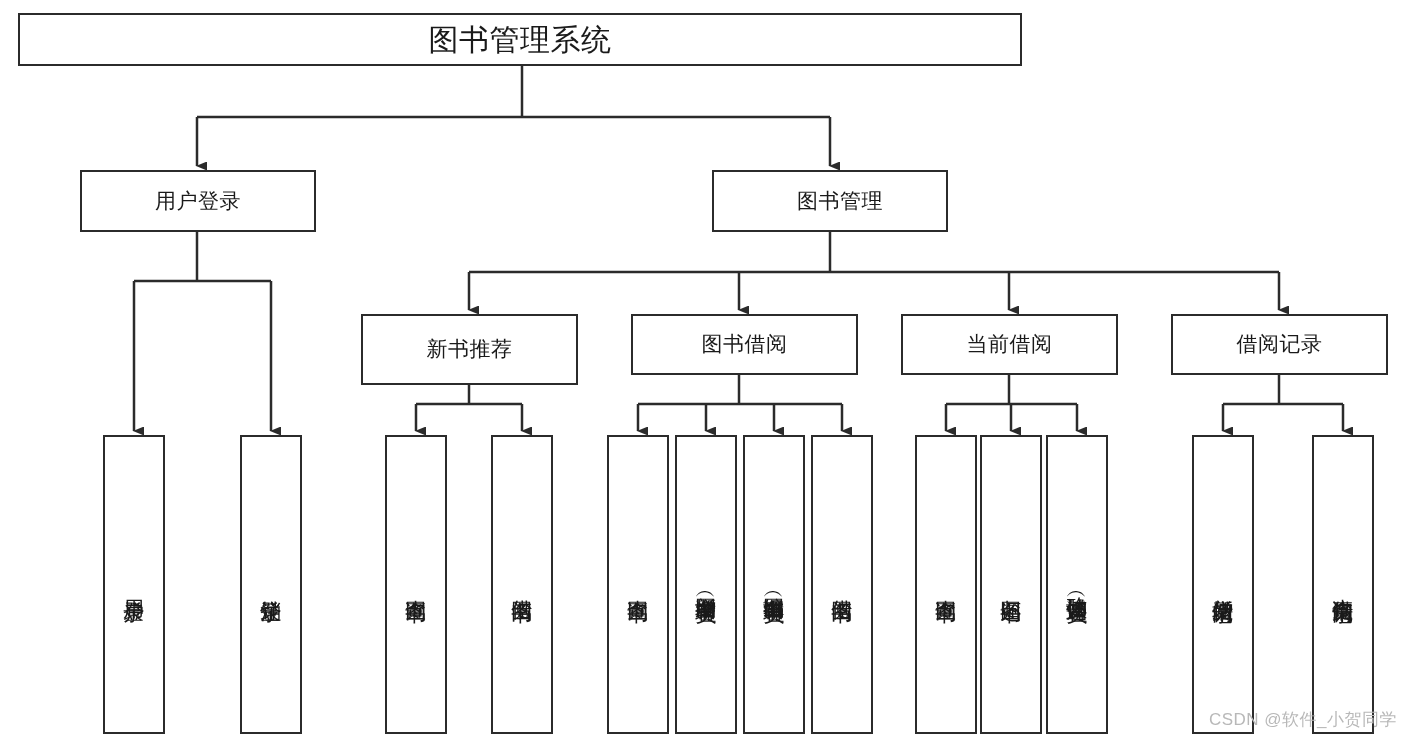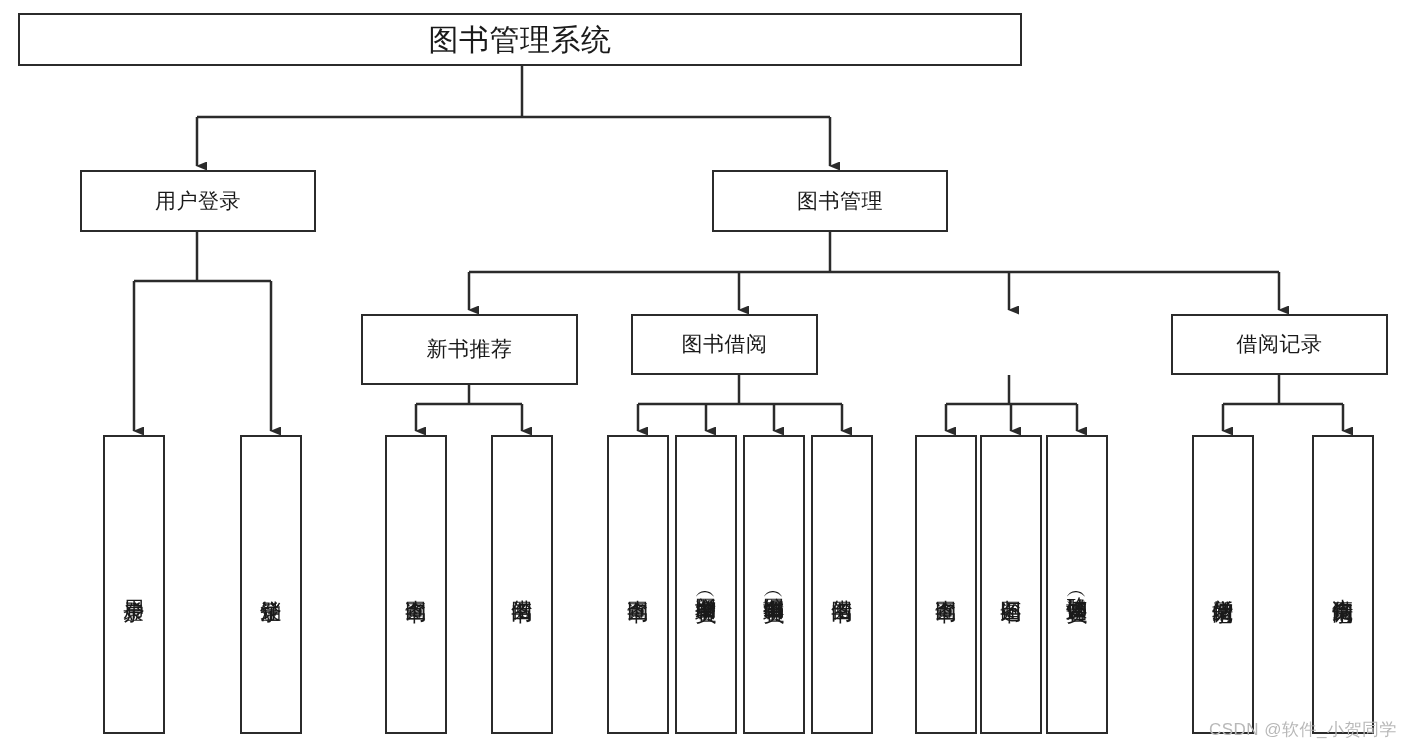--- a/index.html
+++ b/index.html
@@ -63,21 +63,21 @@
     text-orientation: upright;
     font-size: 21px;
     line-height: 1.12;
     letter-spacing: 1px;
     white-space: normal;
     max-height: 100%;
   }
   #watermark {
     position: absolute;
     right: 8px;
-    bottom: 6px;
+    bottom: 16px;
     font-size: 17px;
     color: #b8b8b8;
     letter-spacing: 0.5px;
     white-space: nowrap;
     user-select: none;
   }
 </style>
 </head>
 <body>
 
@@ -140,22 +140,25 @@
   <div class="node horiz" style="left:80px; top:170px; width:236px; height:62px;">
     <span class="node-label">用户登录</span>
   </div>
   <div class="node horiz" style="left:712px; top:170px; width:236px; height:62px;padding-left:20px;">
     <span class="node-label">图书管理</span>
   </div>
 
   <div class="node horiz" style="left:361px; top:314px; width:217px; height:71px;">
     <span class="node-label">新书推荐</span>
   </div>
-  <div class="node horiz" style="left:631px; top:314px; width:187px; height:61px;">
+  <div class="node horiz" style="left:631px; top:314px; width:227px; height:61px;">
     <span class="node-label">图书借阅</span>
+  </div>
+  <div class="node horiz" style="left:901px; top:314px; width:217px; height:61px;">
+    <span class="node-label">当前借阅</span>
   </div>
   <div class="node horiz" style="left:1171px; top:314px; width:217px; height:61px;">
     <span class="node-label">借阅记录</span>
   </div>
 
   <div class="node vert" style="left:103px; top:435px; width:62px; height:299px;">
     <span class="node-label">用户登录</span>
   </div>
   <div class="node vert" style="left:240px; top:435px; width:62px; height:299px;">
     <span class="node-label">注销登录</span>

